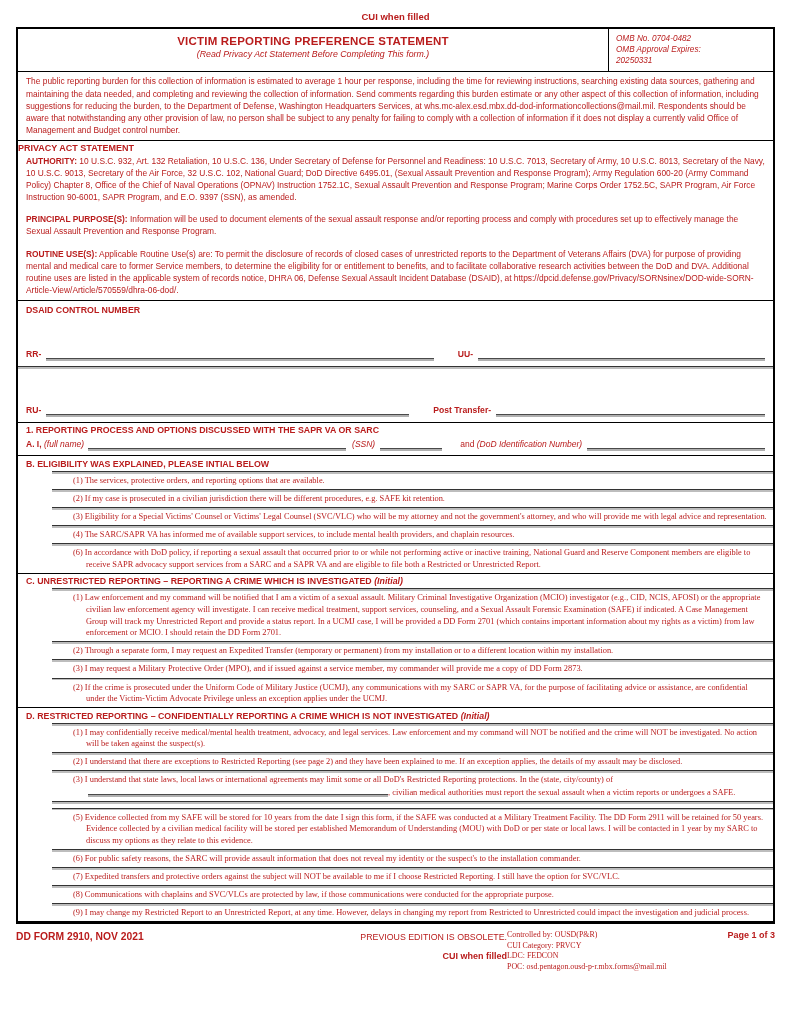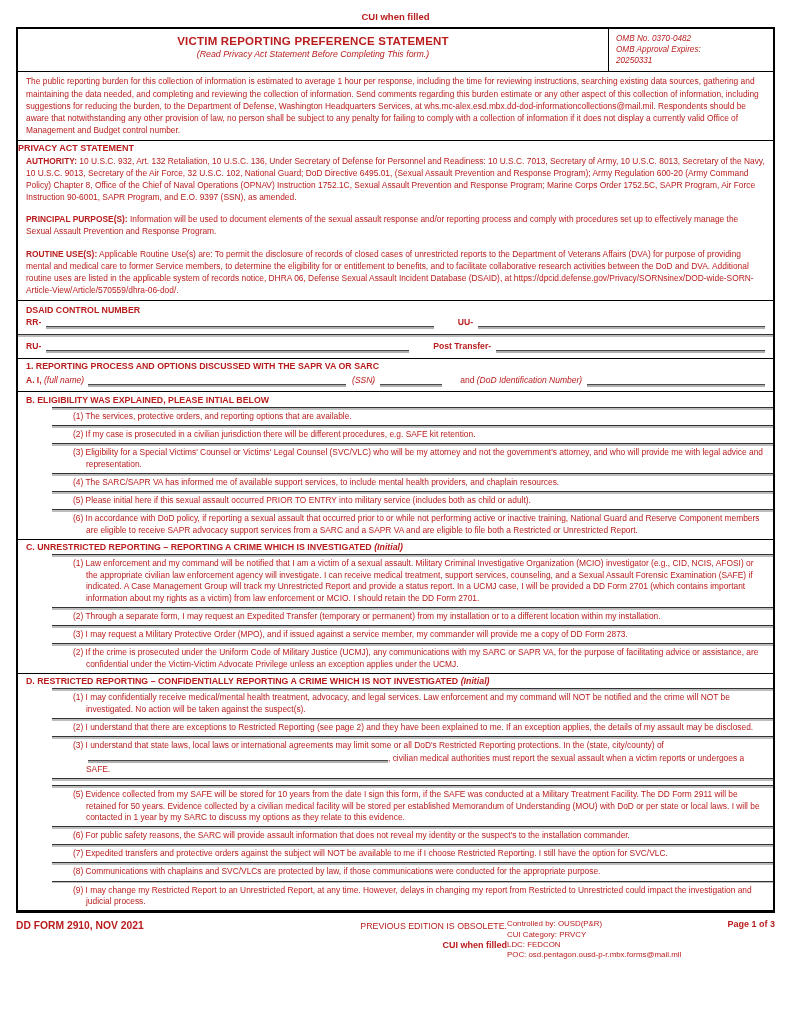--- a/index.html
+++ b/index.html
@@ -19,68 +19,68 @@
   .pa-head{text-align:left;font-weight:bold;font-size:9px;border-top:1.6px solid #000;padding-top:2px;}
   .pa-body{font-size:8.4px;line-height:1.44;padding:2px 8px 4px;}
   .pa-body p{margin:0 0 10px;}
   .pa-body p:last-child{margin-bottom:0;}
   .b{font-weight:bold;}
   .i{font-style:italic;}
 
   .sec-top{border-top:1.6px solid #000;}
   .pad{padding:2px 8px;}
   .dsaid-title{font-weight:bold;font-size:8.8px;padding-top:2px;}
-  .fline{display:flex;align-items:flex-end;font-size:8.6px;padding:2px 0 5px;}
+  .fline{display:flex;align-items:flex-end;font-size:8.6px;padding:2px 0 5px;margin-top:32px;}
   .fline .lab{font-weight:bold;flex-shrink:0;}
   .fl{border-bottom:1px solid #4a4a4a;box-shadow:0 2px 0 #b0b0b0;height:9px;}
   .fl1{flex:1.35;margin:0 24px 0 5px;}
   .fl2{flex:1;margin-left:5px;}
   .hr-full{height:2px;border-top:1.2px solid #333;background:#bdbdbd;}
 
   .sec-head{border-top:1.7px solid #000;font-weight:bold;font-size:8.8px;padding:2.5px 8px 2px;}
   .sec-head .i{font-weight:bold;}
 
   .arow{display:flex;align-items:flex-end;font-size:8.5px;padding:2px 8px 6px;}
   .arow .sp{flex-shrink:0;}
   .afl1{flex:1.45;margin:0 6px 0 4px;}
   .afl2{width:62px;margin:0 18px 0 5px;}
   .afl3{flex:1;margin-left:5px;}
 
   .item{position:relative;padding:4px 6px 2.5px 55px;font-size:8.4px;line-height:1.38;}
   .item::before{content:"";position:absolute;left:34px;right:0;top:0;
                 border-top:1.1px solid #333;height:1.8px;background:#bdbdbd;}
-  .itext{padding-left:13px;text-indent:-13px;}
+  .itext{padding-left:13px;text-indent:-13px;font-family:Liberation Serif, serif;}
   .init{position:absolute;left:4px;top:4px;bottom:2px;width:42px;}
   .blank{display:inline-block;width:300px;border-bottom:1px solid #4a4a4a;
          box-shadow:0 2px 0 #b0b0b0;height:8px;margin-left:2px;}
 
   .footer{display:flex;margin:4px 16px 0;align-items:flex-start;}
   .f-left{width:240px;font-weight:bold;font-size:10.3px;padding-top:3px;}
   .f-center{flex:1;text-align:right;font-size:8.8px;padding-top:4px;}
   .f-cui{font-weight:bold;font-size:9px;margin-top:9px;}
   .f-right{width:268px;display:flex;gap:6px;padding-top:2px;}
-  .f-ctrl{flex:1;font-size:7.9px;line-height:1.32;}
+  .f-ctrl{flex:1;font-size:7.9px;line-height:1.32;font-family:Liberation Serif, serif;}
   .f-page{font-weight:bold;font-size:9px;white-space:nowrap;}
 </style>
 </head>
 <body>
 
 <div class="page">
 
   <div class="cui-top">CUI when filled</div>
 
   <div class="box">
 
     <div class="hdr">
       <div class="title-cell">
         <div class="title">VICTIM REPORTING PREFERENCE STATEMENT</div>
         <div class="subtitle">(Read Privacy Act Statement Before Completing This form.)</div>
       </div>
       <div class="omb-cell">
-        <div>OMB No. 0370-0482</div>
+        <div>OMB No. 0704-0482</div>
         <div>OMB Approval Expires:</div>
         <div>20250331</div>
       </div>
     </div>
 
     <div class="para">The public reporting burden for this collection of information is estimated to average 1 hour per response, including the time for reviewing instructions, searching existing data sources, gathering and maintaining the data needed, and completing and reviewing the collection of information. Send comments regarding this burden estimate or any other aspect of this collection of information, including suggestions for reducing the burden, to the Department of Defense, Washington Headquarters Services, at whs.mc-alex.esd.mbx.dd-dod-informationcollections@mail.mil. Respondents should be aware that notwithstanding any other provision of law, no person shall be subject to any penalty for failing to comply with a collection of information if it does not display a currently valid Office of Management and Budget control number.</div>
 
     <div class="pa-head">PRIVACY ACT STATEMENT</div>
     <div class="pa-body">
       <p><span class="b">AUTHORITY:</span> <span>10 U.S.C. 932, Art. 132 Retaliation, 10 U.S.C. 136, Under Secretary of Defense for Personnel and Readiness: 10 U.S.C. 7013, Secretary of Army, 10 U.S.C. 8013, Secretary of the Navy, 10 U.S.C. 9013, Secretary of the Air Force, 32 U.S.C. 102, National Guard; DoD Directive 6495.01, (Sexual Assault Prevention and Response Program); Army Regulation 600-20 (Army Command Policy) Chapter 8, Office of the Chief of Naval Operations (OPNAV) Instruction 1752.1C, Sexual Assault Prevention and Response Program; Marine Corps Order 1752.5C, SAPR Program, Air Force Instruction 90-6001, SAPR Program, and E.O. 9397 (SSN), as amended.</span></p>
@@ -133,24 +133,20 @@
     <div class="item">
       <div class="init"></div>
       <div class="itext">(3) Eligibility for a Special Victims' Counsel or Victims' Legal Counsel (SVC/VLC) who will be my attorney and not the government's attorney, and who will provide me with legal advice and representation.</div>
     </div>
     <div class="item">
       <div class="init"></div>
       <div class="itext">(4) The SARC/SAPR VA has informed me of available support services, to include mental health providers, and chaplain resources.</div>
     </div>
     <div class="item">
       <div class="init"></div>
-      <div class="itext">(5) Please initial here if this sexual assault occurred PRIOR TO ENTRY into military service (includes both as child or adult).</div>
-    </div>
-    <div class="item">
-      <div class="init"></div>
       <div class="itext">(6) In accordance with DoD policy, if reporting a sexual assault that occurred prior to or while not performing active or inactive training, National Guard and Reserve Component members are eligible to receive SAPR advocacy support services from a SARC and a SAPR VA and are eligible to file both a Restricted or Unrestricted Report.</div>
     </div>
 
     <div class="sec-head"><span>C. UNRESTRICTED REPORTING – REPORTING A CRIME WHICH IS INVESTIGATED</span> <span class="i">(Initial)</span></div>
     <div class="item">
       <div class="init"></div>
       <div class="itext">(1) Law enforcement and my command will be notified that I am a victim of a sexual assault.  Military Criminal Investigative Organization (MCIO) investigator (e.g., CID, NCIS, AFOSI) or the appropriate civilian law enforcement agency will investigate.  I can receive medical treatment, support services, counseling, and a Sexual Assault Forensic Examination (SAFE) if indicated.  A Case Management Group will track my Unrestricted Report and provide a status report.  In a UCMJ case, I will be provided a DD Form 2701 (which contains important information about my rights as a victim) from law enforcement or MCIO.  I should retain the DD Form 2701.</div>
     </div>
     <div class="item">
       <div class="init"></div>

